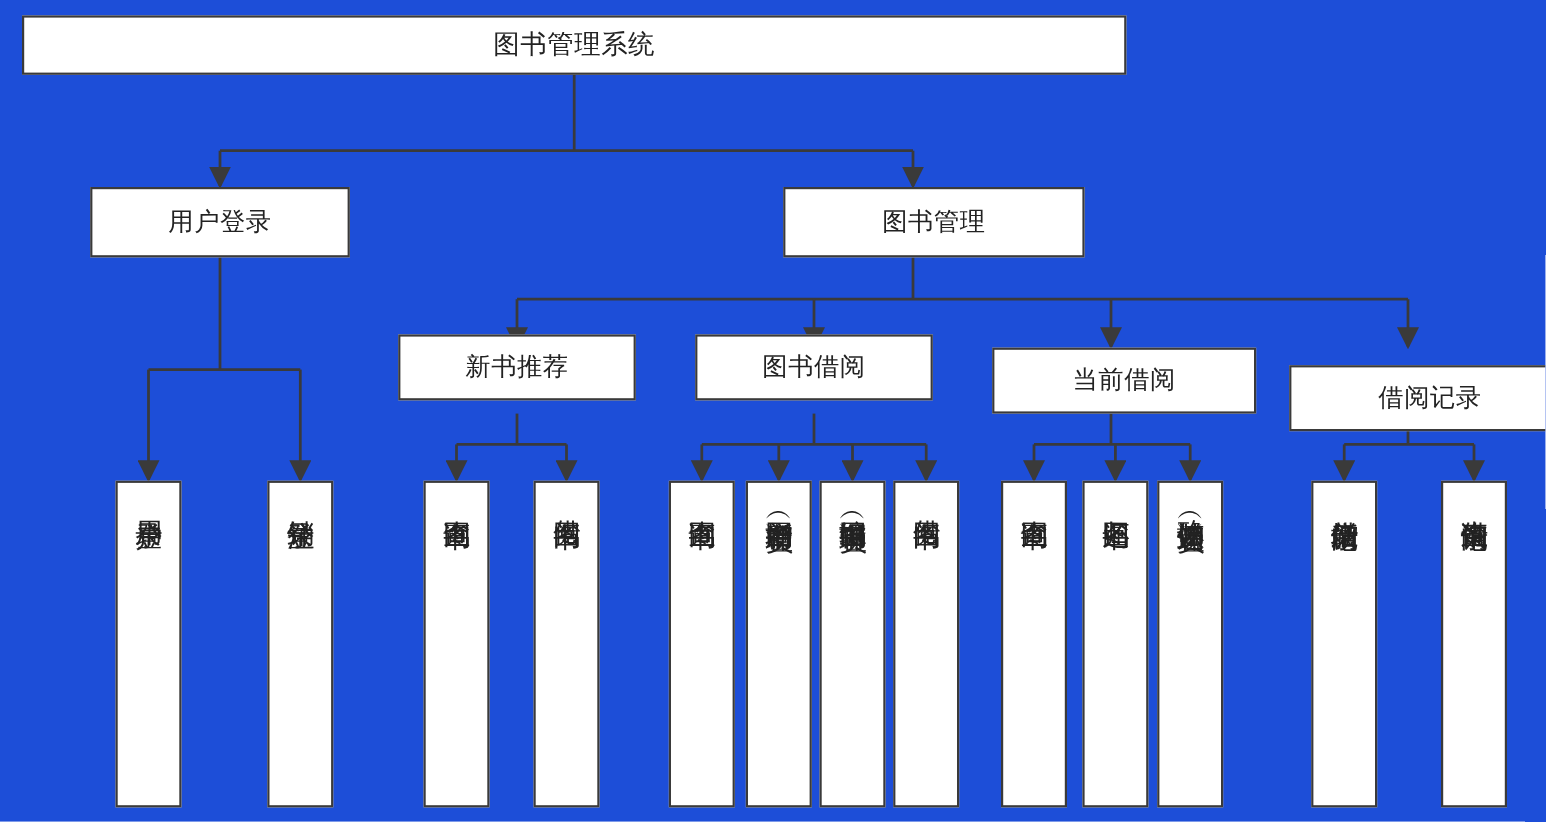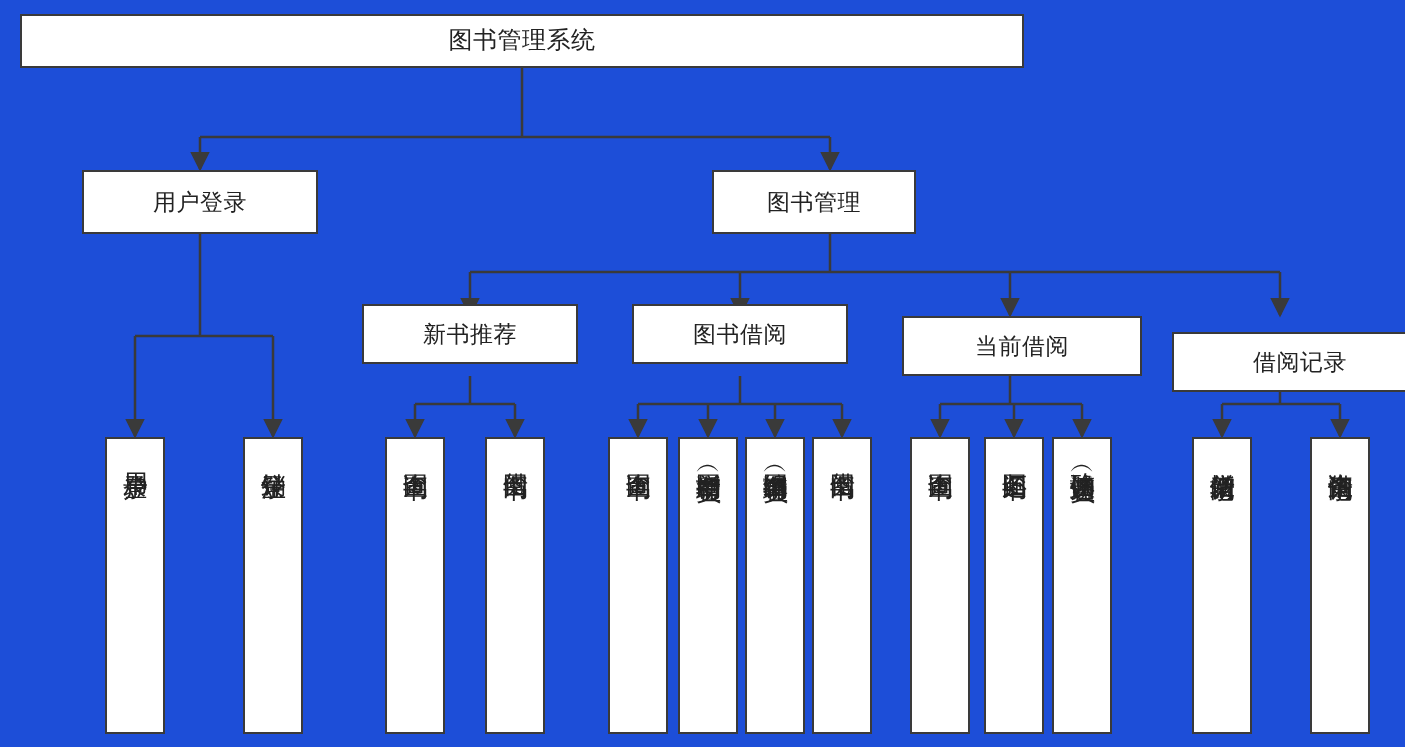--- a/index.html
+++ b/index.html
@@ -119,21 +119,21 @@
       </g>
   </svg>
 
   <div id="nodes">
       <div class="node h root" style="left: 20px; top: 14px; width: 1004px; height: 54px;">
         <span class="label">图书管理系统</span>
       </div>
       <div class="node h" style="left: 82px; top: 170px; width: 236px; height: 64px;">
         <span class="label">用户登录</span>
       </div>
-      <div class="node h" style="left: 712px; top: 170px; width: 204px; height: 64px;">
+      <div class="node h" style="left: 712px; top: 170px; width: 274px; height: 64px;">
         <span class="label">图书管理</span>
       </div>
       <div class="node h" style="left: 362px; top: 304px; width: 216px; height: 60px;">
         <span class="label">新书推荐</span>
       </div>
       <div class="node h" style="left: 632px; top: 304px; width: 216px; height: 60px;">
         <span class="label">图书借阅</span>
       </div>
       <div class="node h" style="left: 902px; top: 316px; width: 240px; height: 60px;">
         <span class="label">当前借阅</span>

